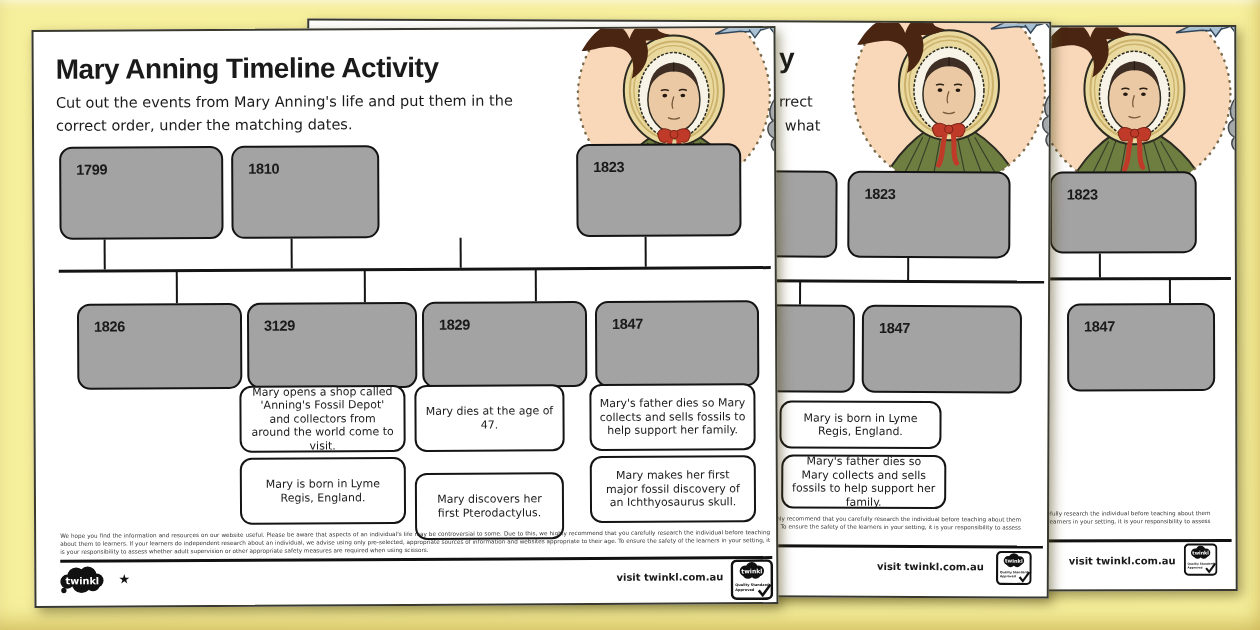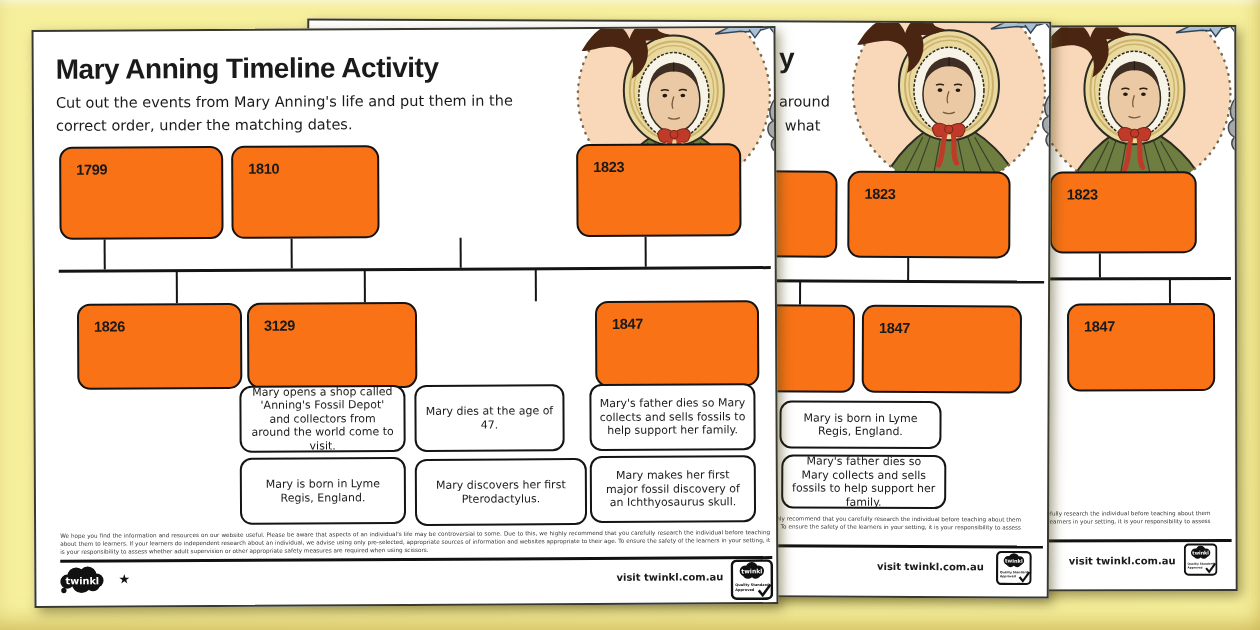--- a/index.html
+++ b/index.html
@@ -7,21 +7,21 @@
   .stage{position:relative;width:1260px;height:630px;background:#f6ef9c;overflow:hidden;
          box-shadow:inset 0 -16px 20px -8px rgba(186,158,56,.55), inset -12px 0 18px -10px rgba(186,158,56,.4), inset 0 8px 10px -6px rgba(255,255,244,.9);}
   .page{position:absolute;width:740px;background:#fff;border:2px solid #39392f;box-sizing:content-box;
         box-shadow:4px 5px 12px rgba(80,70,20,.5);overflow:hidden;}
   .page1{left:33px;top:28px;height:574px;z-index:30;transform:rotate(-0.3deg);}
   .page2{left:306px;top:20px;height:573px;z-index:20;transform:rotate(0.25deg);}
   .page3{left:493px;top:26px;height:562px;z-index:10;transform:rotate(-0.15deg);}
   .abs{position:absolute;}
   .title{font-family:"Liberation Sans",sans-serif;font-weight:bold;font-size:28px;letter-spacing:-.5px;white-space:nowrap;}
   .instr{font-size:14.5px;line-height:23px;font-weight:500;white-space:nowrap;}
-  .dbox{position:absolute;border:2px solid #141414;border-radius:13px;background:#f97316;box-sizing:border-box;}
+  .dbox{position:absolute;border:2px solid #141414;border-radius:13px;background:#a3a3a3;box-sizing:border-box;}
   .dlabel{display:block;padding:13px 0 0 15px;font-family:"Liberation Sans",sans-serif;font-weight:bold;font-size:14.5px;letter-spacing:-.3px;}
   .card{position:absolute;border:2px solid #141414;border-radius:12px;background:#fff;box-sizing:border-box;
         display:flex;align-items:center;justify-content:center;text-align:center;padding:4px 8px;}
   .card p{margin:0;font-size:11px;line-height:13.5px;font-weight:500;}
   .tl{position:absolute;background:#141414;}
   .disc{font-size:5.7px;line-height:8px;text-align:justify;color:#333;}
   .discfrag{font-size:5.7px;line-height:8px;color:#333;text-align:right;white-space:nowrap;overflow:hidden;}
   .footline{position:absolute;height:3px;background:#111;}
   .visit{font-size:10px;font-weight:bold;text-align:right;white-space:nowrap;}
   .star{font-size:13px;color:#111;}
@@ -134,21 +134,21 @@
     </div>
     <div class="footline" style="left:24px;top:512px;width:712px"></div>
     <div class="abs visit" style="left:510px;top:528px;width:170px">visit twinkl.com.au</div>
     <svg class="abs" style="left:688px;top:514px;width:34px;height:37px">
         <use href="#quality-badge"></use>
       </svg>
   </div>
 
   <div class="page page2">
     <div class="abs title frag" style="left:470px;top:20px">y</div>
-    <div class="abs instr frag" style="left:470px;top:68px">around</div>
+    <div class="abs instr frag" style="left:470px;top:68px">rrect</div>
     <div class="abs instr frag" style="left:476px;top:92px">what</div>
     <svg class="abs" style="left:540px;top:-30px;width:220px;height:200px">
         <use href="#mary-ill"></use>
       </svg>
     <div class="dbox" style="left:365px;top:148px;width:164px;height:87px"></div>
     <div class="dbox" style="left:539px;top:148px;width:163px;height:87px">
       <span class="dlabel">1823</span>
     </div>
     <div class="tl" style="left:599px;top:235px;width:2px;height:22px"></div>
     <div class="tl" style="left:24px;top:257px;width:712px;height:2.5px"></div>
@@ -201,38 +201,41 @@
     <div class="tl" style="left:141px;top:240px;width:2px;height:32px"></div>
     <div class="tl" style="left:329px;top:240px;width:2px;height:32px"></div>
     <div class="tl" style="left:500px;top:240px;width:2px;height:32px"></div>
 
     <div class="dbox" style="left:42px;top:272px;width:165px;height:86px">
         <span class="dlabel">1826</span>
       </div>
     <div class="dbox" style="left:212px;top:272px;width:170px;height:86px">
         <span class="dlabel">3129</span>
       </div>
+    <div class="dbox" style="left:387px;top:272px;width:165px;height:86px">
+        <span class="dlabel">1829</span>
+      </div>
     <div class="dbox" style="left:560px;top:272px;width:164px;height:86px">
         <span class="dlabel">1847</span>
       </div>
 
     <div class="card" style="left:204px;top:355px;width:166px;height:67px">
         <p>Mary opens a shop called 'Anning's Fossil Depot' and collectors from around the world come to visit.</p>
       </div>
     <div class="card" style="left:379px;top:355px;width:150px;height:67px">
         <p>Mary dies at the age of 47.</p>
       </div>
     <div class="card" style="left:554px;top:355px;width:166px;height:67px">
         <p>Mary's father dies so Mary collects and sells fossils to help support her family.</p>
       </div>
 
     <div class="card" style="left:204px;top:427px;width:166px;height:67px">
         <p>Mary is born in Lyme Regis, England.</p>
       </div>
-    <div class="card" style="left:379px;top:429px;width:172px;height:67px">
+    <div class="card" style="left:379px;top:443px;width:149px;height:67px">
         <p>Mary discovers her first Pterodactylus.</p>
       </div>
     <div class="card" style="left:554px;top:427px;width:166px;height:67px">
         <p>Mary makes her first major fossil discovery of an Ichthyosaurus skull.</p>
       </div>
 
     <div class="abs disc" style="left:24px;top:500px;width:710px">We hope you find the information and resources on our website useful. Please be aware that aspects of an individual's life may be controversial to some. Due to this, we highly recommend that you carefully research the individual before teaching about them to learners. If your learners do independent research about an individual, we advise using only pre-selected, appropriate sources of information and websites appropriate to their age. To ensure the safety of the learners in your setting, it is your responsibility to assess whether adult supervision or other appropriate safety measures are required when using scissors.</div>
     <div class="footline" style="left:24px;top:528px;width:712px"></div>
     <svg class="abs" style="left:20px;top:534px;width:52px;height:30px">
         <use href="#twinkl-logo"></use>

